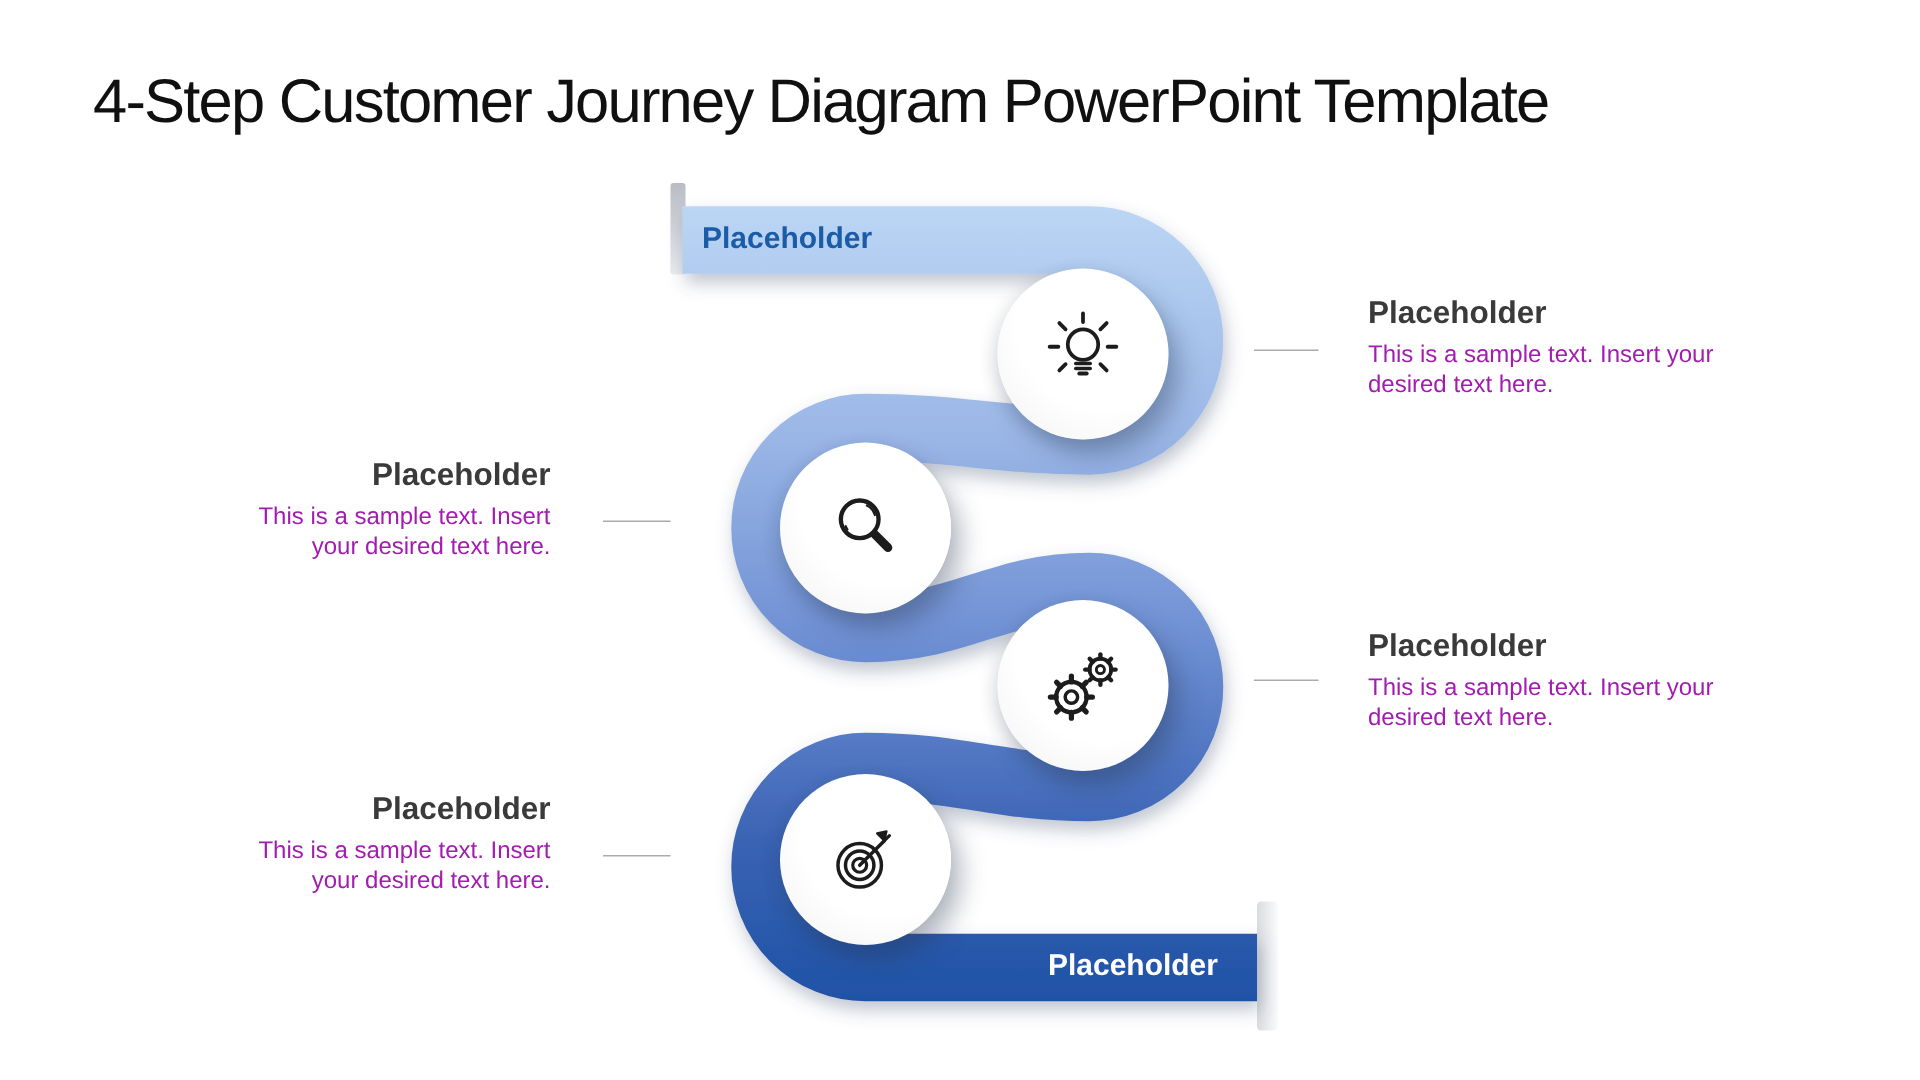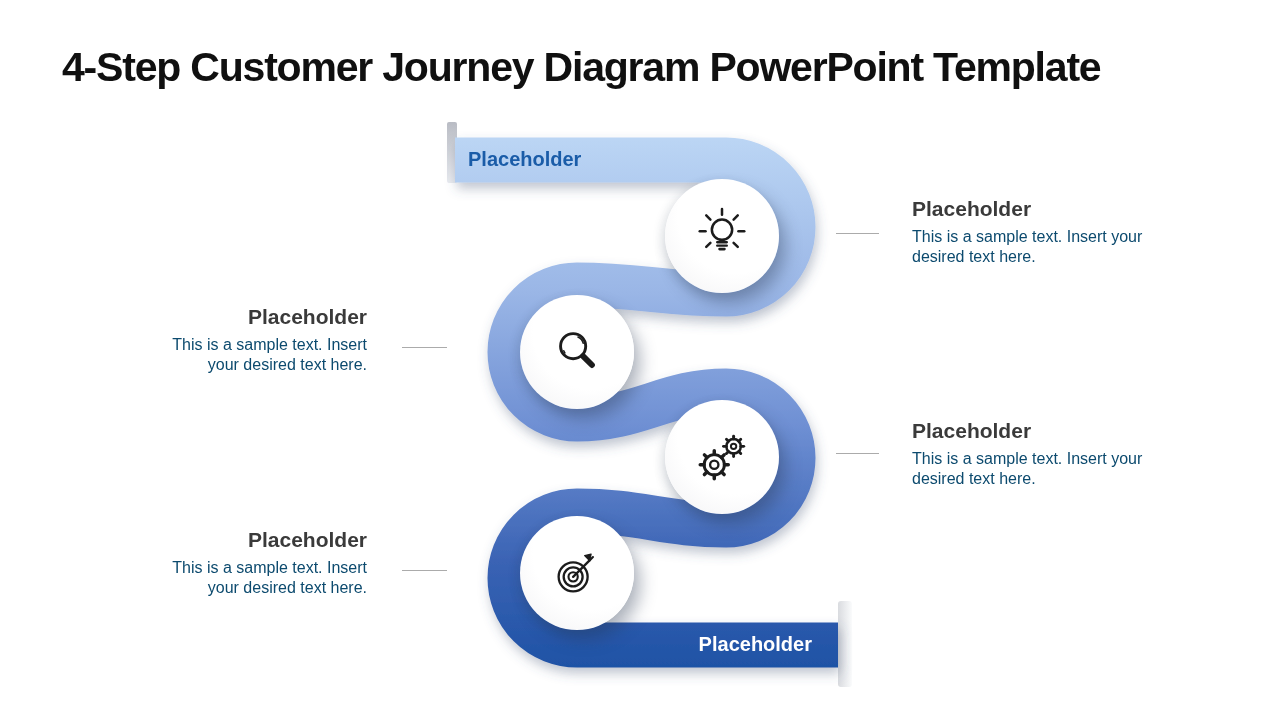--- a/index.html
+++ b/index.html
@@ -2,21 +2,21 @@
 <html><head>
 <meta charset="utf-8">
 <style>
   * { margin: 0; padding: 0; box-sizing: border-box; }
   html,body { width:1280px; height:720px; background:#ffffff; overflow:hidden;
               font-family:"Liberation Sans", sans-serif; }
   .slide { position:relative; width:1280px; height:720px; background:#ffffff; }
 
   .slide-title {
     position:absolute; left:62px; top:44px; width:1160px;
-    font-size:41px; font-weight:700; letter-spacing:-1.2px; color:#101010;
+    font-size:41px; font-weight:400; letter-spacing:-1.2px; color:#101010;
     white-space:nowrap;
   }
 
   .ribbon-svg { position:absolute; left:0; top:0; }
 
   .banner-label { position:absolute; font-size:20px; font-weight:700; white-space:nowrap; }
   .banner-label.top    { left:468px; top:148px; color:#1a5ca8; }
   .banner-label.bottom { right:468px; top:633px; color:#ffffff; }
 
   .step-circle {
@@ -24,21 +24,21 @@
     background: radial-gradient(circle at 62% 32%, #ffffff 55%, #f1f1f3 100%);
     box-shadow: 7px 10px 16px rgba(40,55,80,0.35), -4px 2px 10px rgba(40,55,80,0.10);
     display:flex; align-items:center; justify-content:center;
   }
   .step-circle svg { display:block; }
 
   .connector { position:absolute; height:0; border-top:1px solid #ababab; }
 
   .callout { position:absolute; }
   .callout .co-title { font-size:21px; font-weight:700; color:#3a3a3a; line-height:1.25; }
-  .callout .co-body  { font-size:16px; color:#0c4a6e; line-height:1.24; margin-top:5px; }
+  .callout .co-body  { font-size:16px; color:#a21caf; line-height:1.24; margin-top:5px; }
   .callout.left  { text-align:right; }
   .callout.right { text-align:left; }
 
   .co-r1 { left:912px; top:196px; width:232px; }
   .co-l1 { left:147px; top:304px; width:220px; }
   .co-r2 { left:912px; top:418px; width:232px; }
   .co-l2 { left:147px; top:527px; width:220px; }
 
   .cn-r1 { left:836px; top:233px; width:43px; }
   .cn-l1 { left:402px; top:347px; width:45px; }

